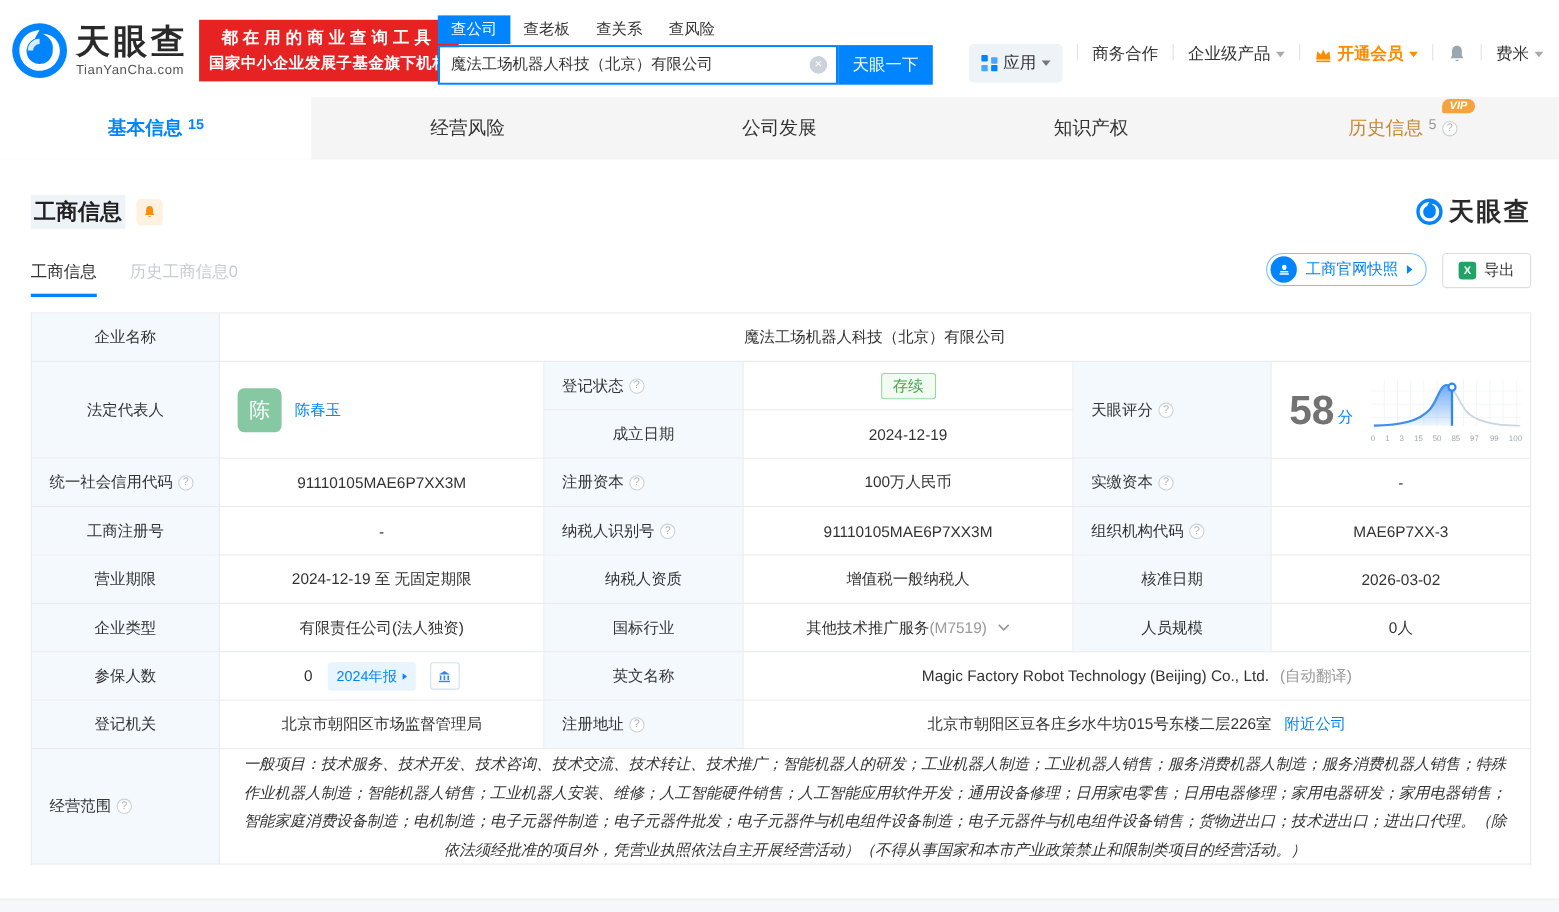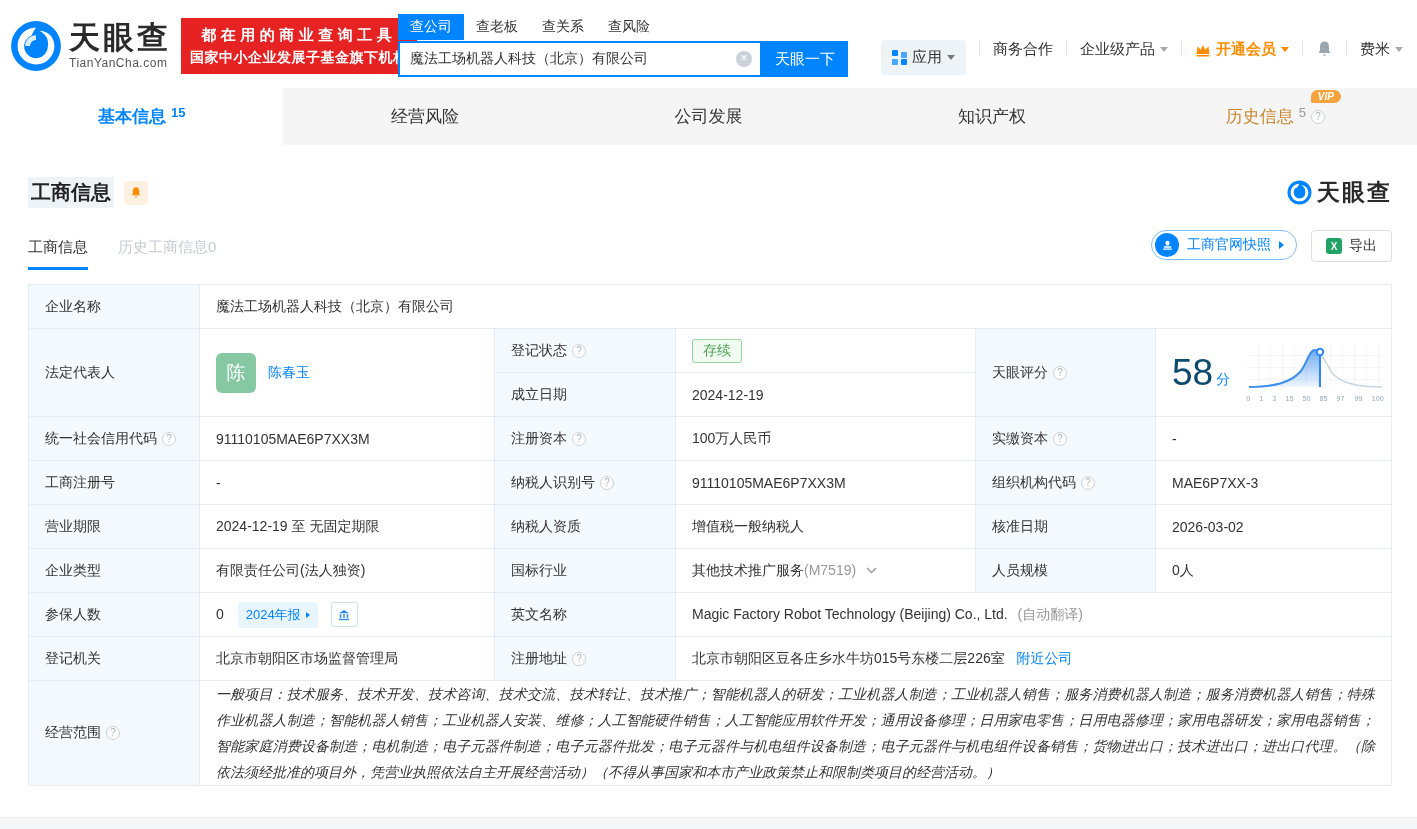--- a/index.html
+++ b/index.html
@@ -70,38 +70,38 @@
   .head-actions{display:flex;gap:14px;align-items:flex-start;padding-bottom:8px;}
   .snapshot-btn{display:flex;align-items:center;gap:8px;height:30px;border:1px solid #7fbfff;border-radius:16px;color:#0084ff;font-size:14px;padding:0 12px 0 3px;background:#fff;cursor:pointer;font-family:inherit;}
   .stamp-circle{width:24px;height:24px;border-radius:50%;background:#0084ff;display:flex;align-items:center;justify-content:center;}
   .arrow-r{width:0;height:0;border-top:4px solid transparent;border-bottom:4px solid transparent;border-left:5px solid #0084ff;}
   .export-btn{display:flex;align-items:center;gap:7px;height:32px;border:1px solid #ddd;border-radius:4px;background:#fff;font-size:14px;color:#333;padding:0 14px;cursor:pointer;font-family:inherit;}
   .excel-ic{width:16px;height:16px;background:#21a366;border-radius:3px;color:#fff;font-size:10px;font-weight:bold;display:flex;align-items:center;justify-content:center;}
   .excel-ic::after{content:"X";}
 
   
   table.info{width:100%;border-collapse:collapse;table-layout:fixed;margin-top:14px;}
-  table.info td{border:1px solid #e8ecef;font-size:14px;padding:0 16px;height:44px;vertical-align:middle;color:#333;overflow:hidden;}
+  table.info td{border:1px solid #e8ecef;font-size:14px;padding:0 16px;height:44px;vertical-align:middle;color:#333;overflow:hidden;text-align:center;}
   td.lbl{background:#f3f9fd;color:#5a6a77;}
   .lbl-in{display:flex;align-items:center;}
   .rep-cell{display:flex;align-items:center;gap:12px;}
   .avatar{width:40px;height:40px;border-radius:6px;background:#85c8a2;color:#fff;font-size:19px;display:flex;align-items:center;justify-content:center;cursor:pointer;flex:none;}
   .link{color:#0084ff;cursor:pointer;text-decoration:none;}
   .status-badge{display:inline-block;border:1px solid #97d8a0;background:#f1fbf2;color:#49a44e;font-size:14px;padding:2px 10px;border-radius:3px;}
   .gray{color:#999;}
   .chev{margin-left:6px;vertical-align:1px;cursor:pointer;}
   .report-pill{display:inline-flex;align-items:center;gap:5px;background:#e8f4fe;color:#0084ff;font-size:13px;padding:4px 8px;border-radius:3px;margin-left:10px;cursor:pointer;}
   .arrow-r.small{border-top-width:3px;border-bottom-width:3px;border-left-width:4px;}
   .bank-btn{display:inline-flex;width:27px;height:25px;border:1px solid #cfe0ef;border-radius:3px;align-items:center;justify-content:center;background:#fff;cursor:pointer;margin-left:9px;vertical-align:middle;}
   td.scope-cell{line-height:26px;padding:9px 16px;text-align:justify;height:auto;font-style:italic;}
 
   
   td.score-cell{padding:2px 8px 2px 14px;}
   .score-wrap{display:flex;align-items:center;}
-  .score-num{font-size:37px;font-weight:normal;color:#0c4a6e;line-height:1;}
+  .score-num{font-size:37px;font-weight:bold;color:#737373;line-height:1;}
   .score-unit{font-size:14px;color:#0084ff;margin-left:3px;margin-top:14px;}
   .chart{margin-left:16px;}
   .chart-ticks{display:flex;justify-content:space-between;width:138px;margin-top:0;}
   .chart-ticks span{font-size:8px;color:#9aa8b5;transform:scale(.9);}
 
   .footer-strip{position:absolute;bottom:0;left:0;right:0;height:12px;background:#f6f7f8;border-top:1px solid #ececec;}
 </style>
 </head>
 <body>
 

